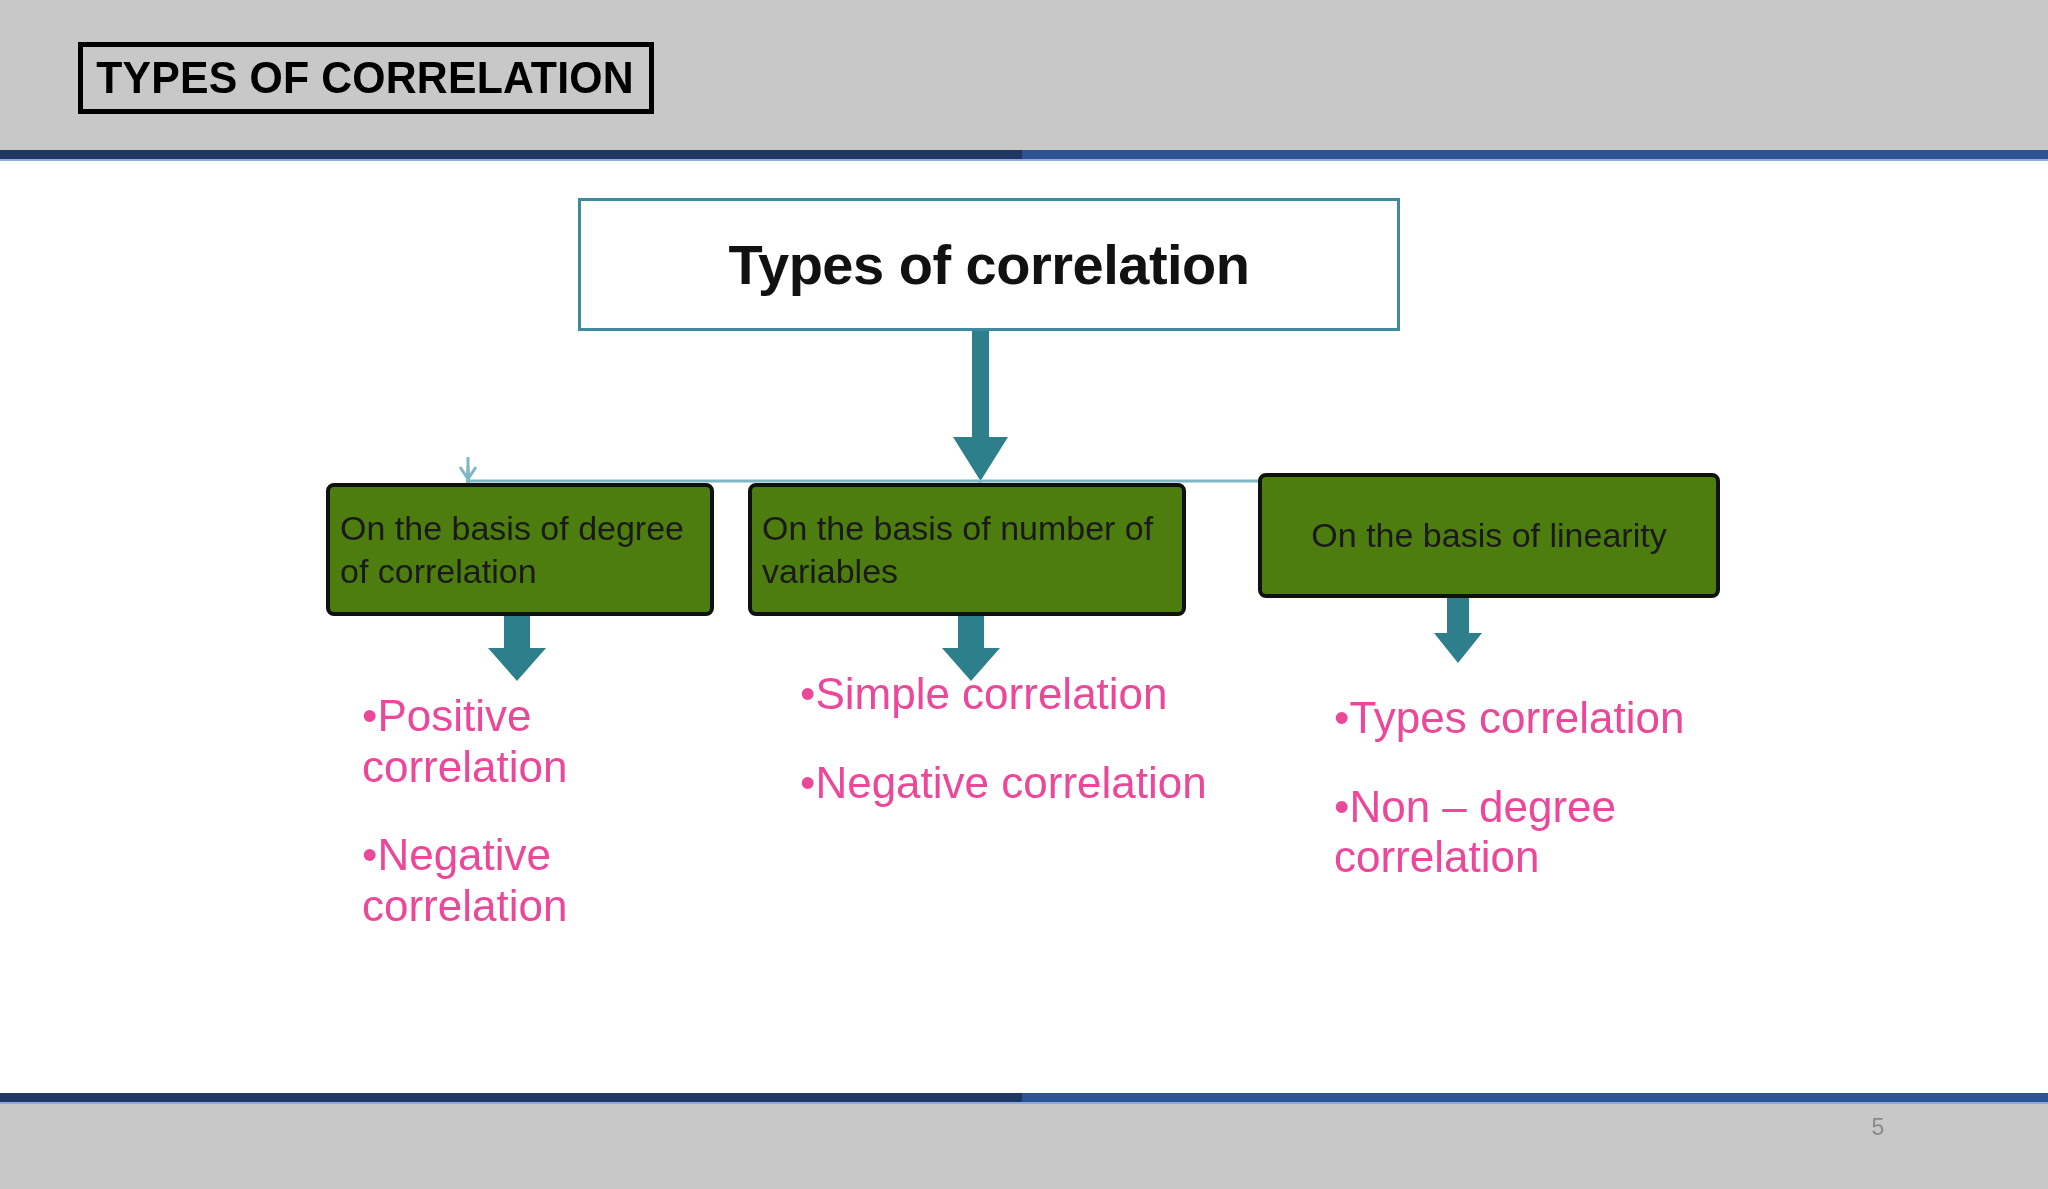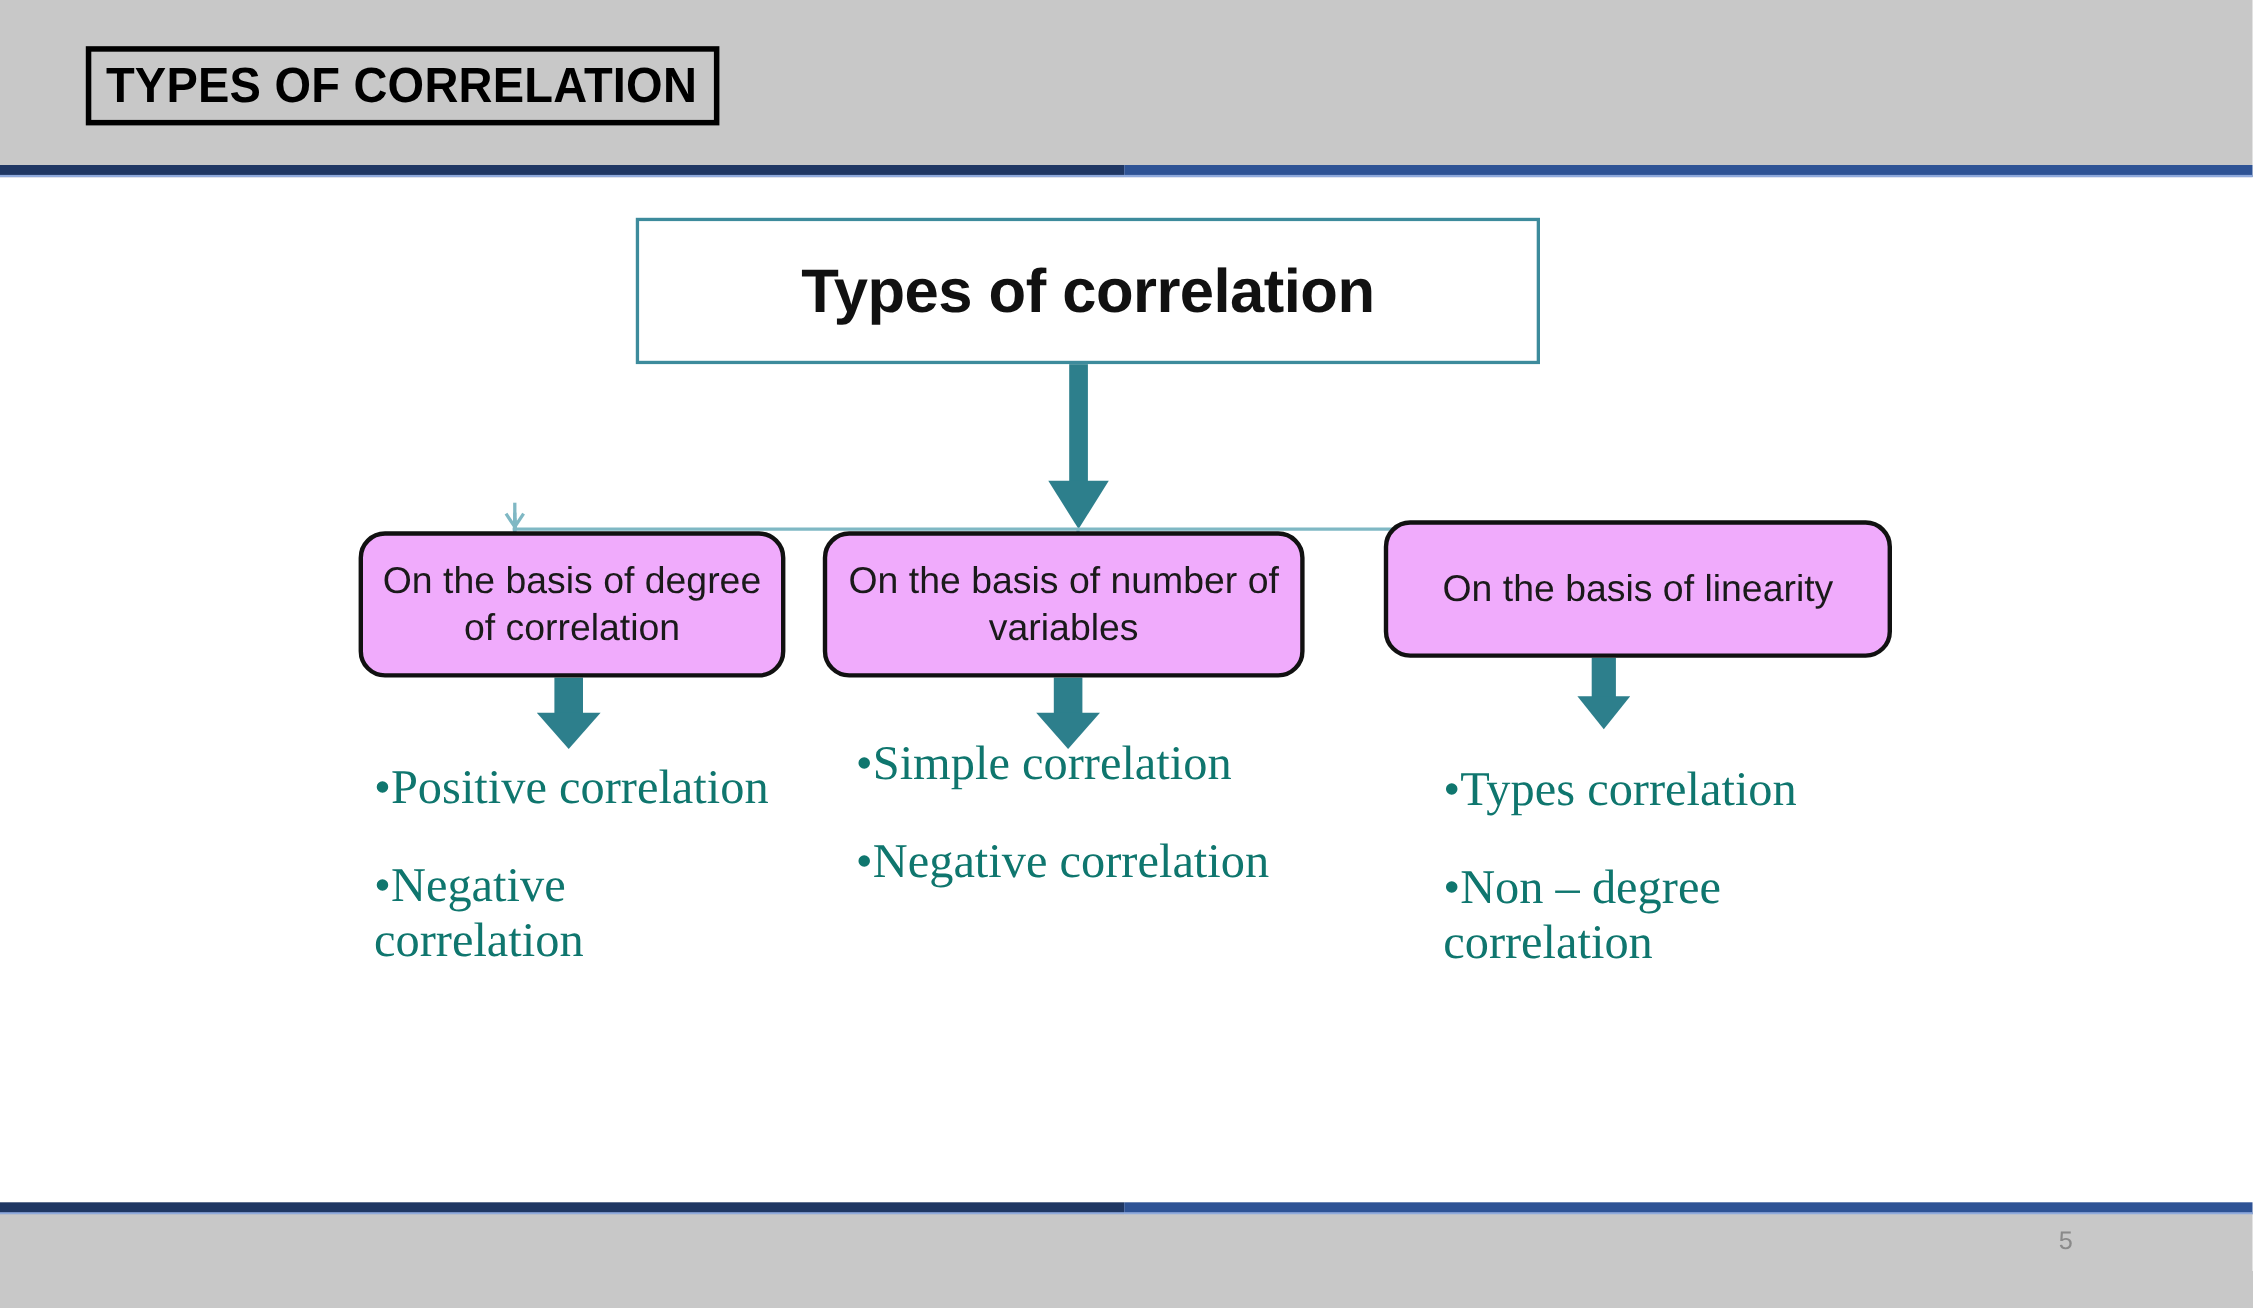--- a/index.html
+++ b/index.html
@@ -132,46 +132,47 @@
     position: absolute;
     left: 0; top: 0;
     width: 2048px;
     height: 932px;
     pointer-events: none;
   }
 
   .node {
     position: absolute;
     border: 4px solid #111111;
-    border-radius: 24px;
-    background: #f0abfc;
+    border-radius: 8px;
+    background: #4d7c0f;
     box-sizing: border-box;
     display: flex;
     align-items: center;
     justify-content: center;
-    text-align: center;
+    text-align: left;
   }
   .node-text {
     font-family: "Liberation Sans", sans-serif;
     font-size: 34px;
     line-height: 1.26;
     color: #1a1a1a;
     padding: 0 10px;
   }
   #node-degree  { left: 326px;  top: 322px; width: 388px; height: 133px; }
   #node-number  { left: 748px;  top: 322px; width: 438px; height: 133px; }
   #node-linear  { left: 1258px; top: 312px; width: 462px; height: 125px; }
 
   
   .bullets {
     position: absolute;
-    font-family: Liberation Serif, serif;
+    font-family: Liberation Sans, sans-serif;
     font-size: 44px;
     line-height: 1.15;
-    color: #0f766e;
+    color: #ec4899;
+    margin-left: 22px;
   }
   #bullets-degree { left: 340px;  top: 530px; width: 370px; }
   #bullets-number { left: 778px;  top: 508px; width: 430px; }
   #bullets-linear { left: 1312px; top: 532px; width: 400px; }
 
   .bullet-item {
     margin: 0 0 38px 0;
     text-indent: 0;
   }
   .bullet-item:last-child { margin-bottom: 0; }

